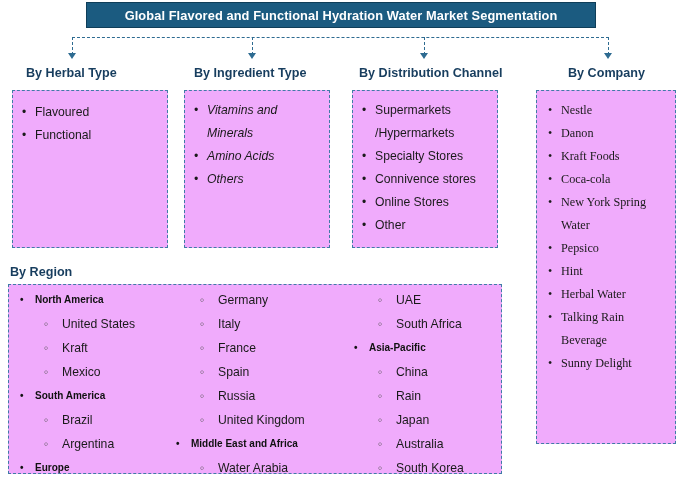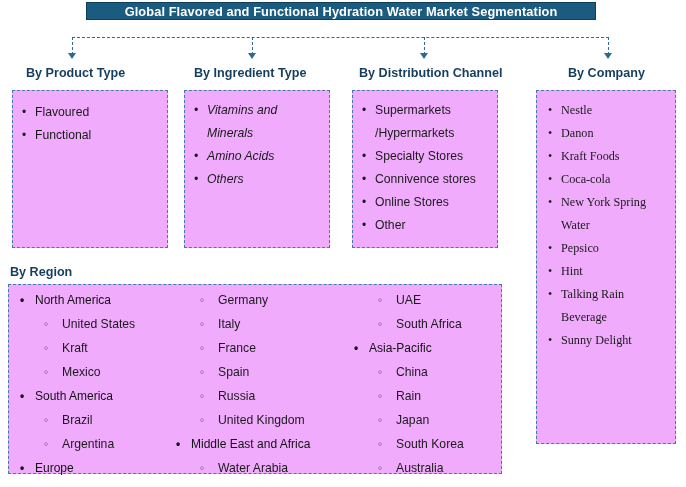--- a/index.html
+++ b/index.html
@@ -19,21 +19,21 @@
     width: 686px;
     height: 487px;
   }
 
   
   .title-banner {
     position: absolute;
     left: 86px;
     top: 2px;
     width: 510px;
-    height: 18px;
+    height: 26px;
     background: #1b5b80;
     border: 1px solid #0f3e59;
     color: #ffffff;
     font-size: 12.8px;
     font-weight: bold;
     display: flex;
     align-items: center;
     justify-content: center;
     letter-spacing: 0.1px;
     box-sizing: border-box;
@@ -107,22 +107,22 @@
   }
 
   
   .region-col {
     position: absolute;
     top: 288px;
   }
   .reg-major {
     position: relative;
     padding-left: 21px;
-    font-size: 12px;
-    font-weight: normal;
+    font-size: 10px;
+    font-weight: bold;
     color: #111111;
     line-height: 24px;
     white-space: nowrap;
   }
   .reg-major::before {
     content: "\2022";
     position: absolute;
     left: 6px;
     top: 0;
     font-weight: bold;
@@ -156,21 +156,21 @@
   <div class="conn-h"></div>
   <div class="conn-v" style="left:72px;"></div>
   <div class="conn-v" style="left:252px;"></div>
   <div class="conn-v" style="left:424px;"></div>
   <div class="conn-v" style="left:608px;"></div>
   <div class="arrow" style="left:72px;"></div>
   <div class="arrow" style="left:252px;"></div>
   <div class="arrow" style="left:424px;"></div>
   <div class="arrow" style="left:608px;"></div>
 
-  <div class="col-head" style="left:26px; top:66px;">By Product Type</div>
+  <div class="col-head" style="left:26px; top:66px;">By Herbal Type</div>
   <div class="dbox" style="left:12px; top:90px; width:156px; height:158px;">
     <ul class="plain" style="margin:10px 0 0 6px;">
       <li class="bullet-item">Flavoured</li>
       <li class="bullet-item">Functional</li>
     </ul>
   </div>
 
   <div class="col-head" style="left:194px; top:66px;">By Ingredient Type</div>
   <div class="dbox" style="left:184px; top:90px; width:146px; height:158px;font-style:italic;">
     <ul class="plain" style="margin:8px 0 0 6px;">
@@ -197,20 +197,21 @@
   <div class="dbox" style="left:536px; top:90px; width:140px; height:354px;">
     <ul class="plain" style="margin:8px 0 0 8px;font-family:Liberation Serif, serif;">
       <li class="bullet-item">Nestle</li>
       <li class="bullet-item">Danon</li>
       <li class="bullet-item">Kraft Foods</li>
       <li class="bullet-item">Coca-cola</li>
       <li class="bullet-item">New York Spring
 Water</li>
       <li class="bullet-item">Pepsico</li>
       <li class="bullet-item">Hint</li>
+      <li class="bullet-item">Herbal Water</li>
       <li class="bullet-item">Talking Rain
 Beverage</li>
       <li class="bullet-item">Sunny Delight</li>
     </ul>
   </div>
 
   <div class="col-head" style="left:10px; top:265px;">By Region</div>
   <div class="dbox" style="left:8px; top:284px; width:494px; height:190px;"></div>
 
   <div class="region-col" style="left:14px;">
@@ -235,17 +236,17 @@
     <div class="reg-minor">Water Arabia</div>
   </div>
 
   <div class="region-col" style="left:348px;">
     <div class="reg-minor">UAE</div>
     <div class="reg-minor">South Africa</div>
     <div class="reg-major">Asia-Pacific</div>
     <div class="reg-minor">China</div>
     <div class="reg-minor">Rain</div>
     <div class="reg-minor">Japan</div>
+    <div class="reg-minor">Australia</div>
     <div class="reg-minor">South Korea</div>
-    <div class="reg-minor">Australia</div>
   </div>
 
 </div>
 
 </body></html>

